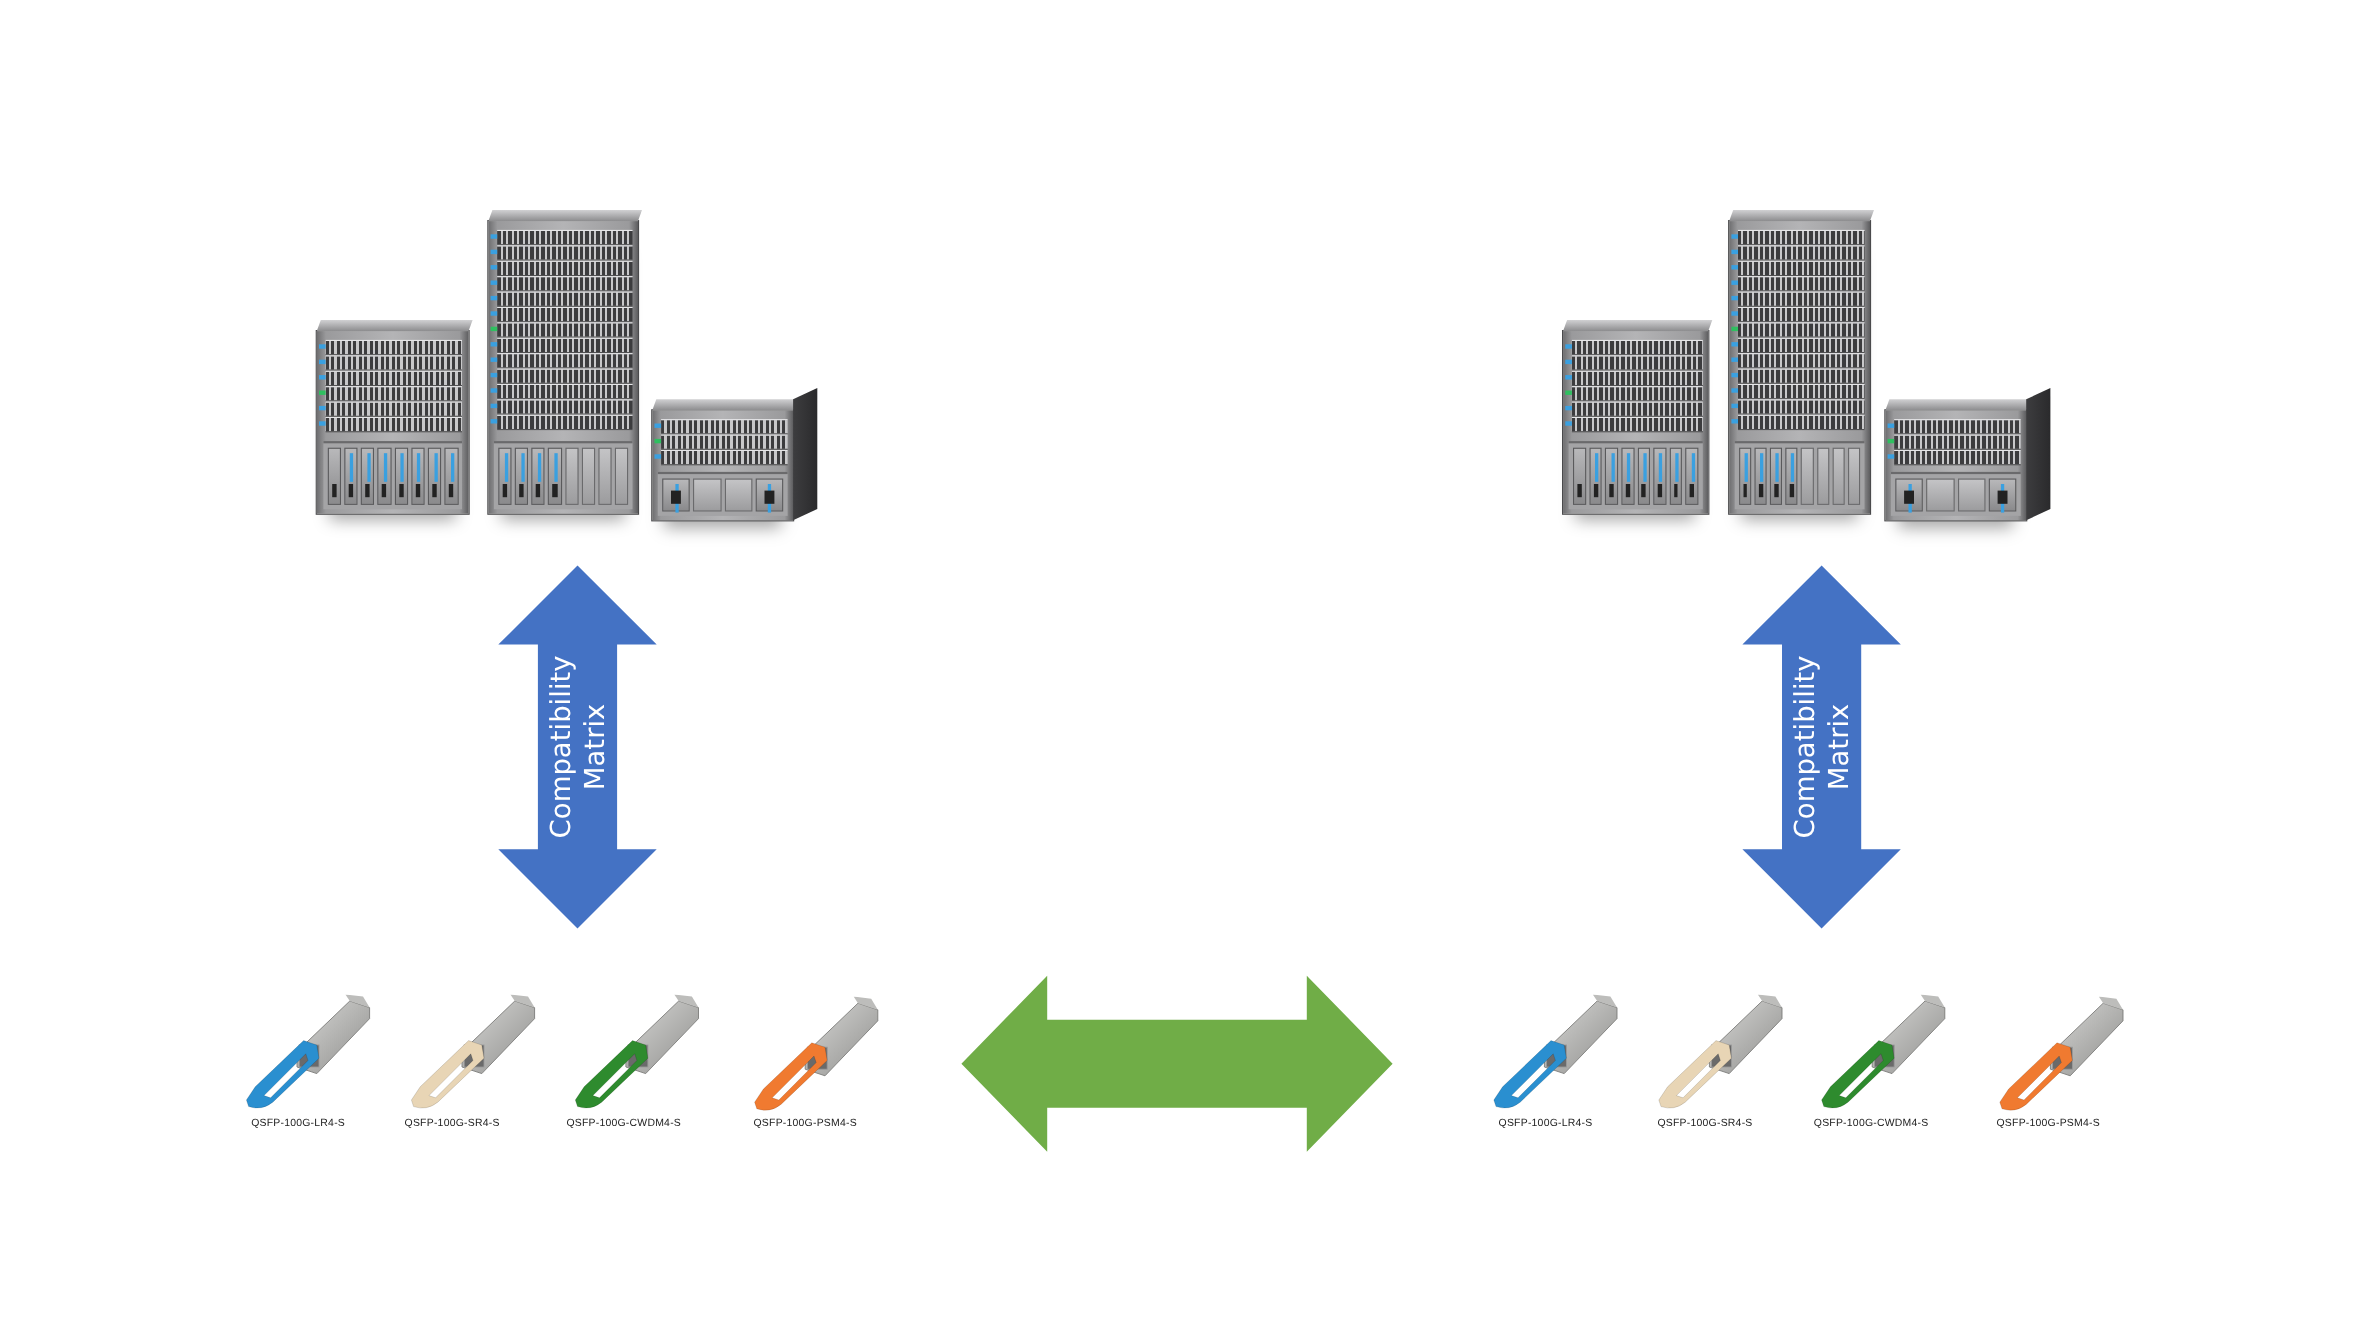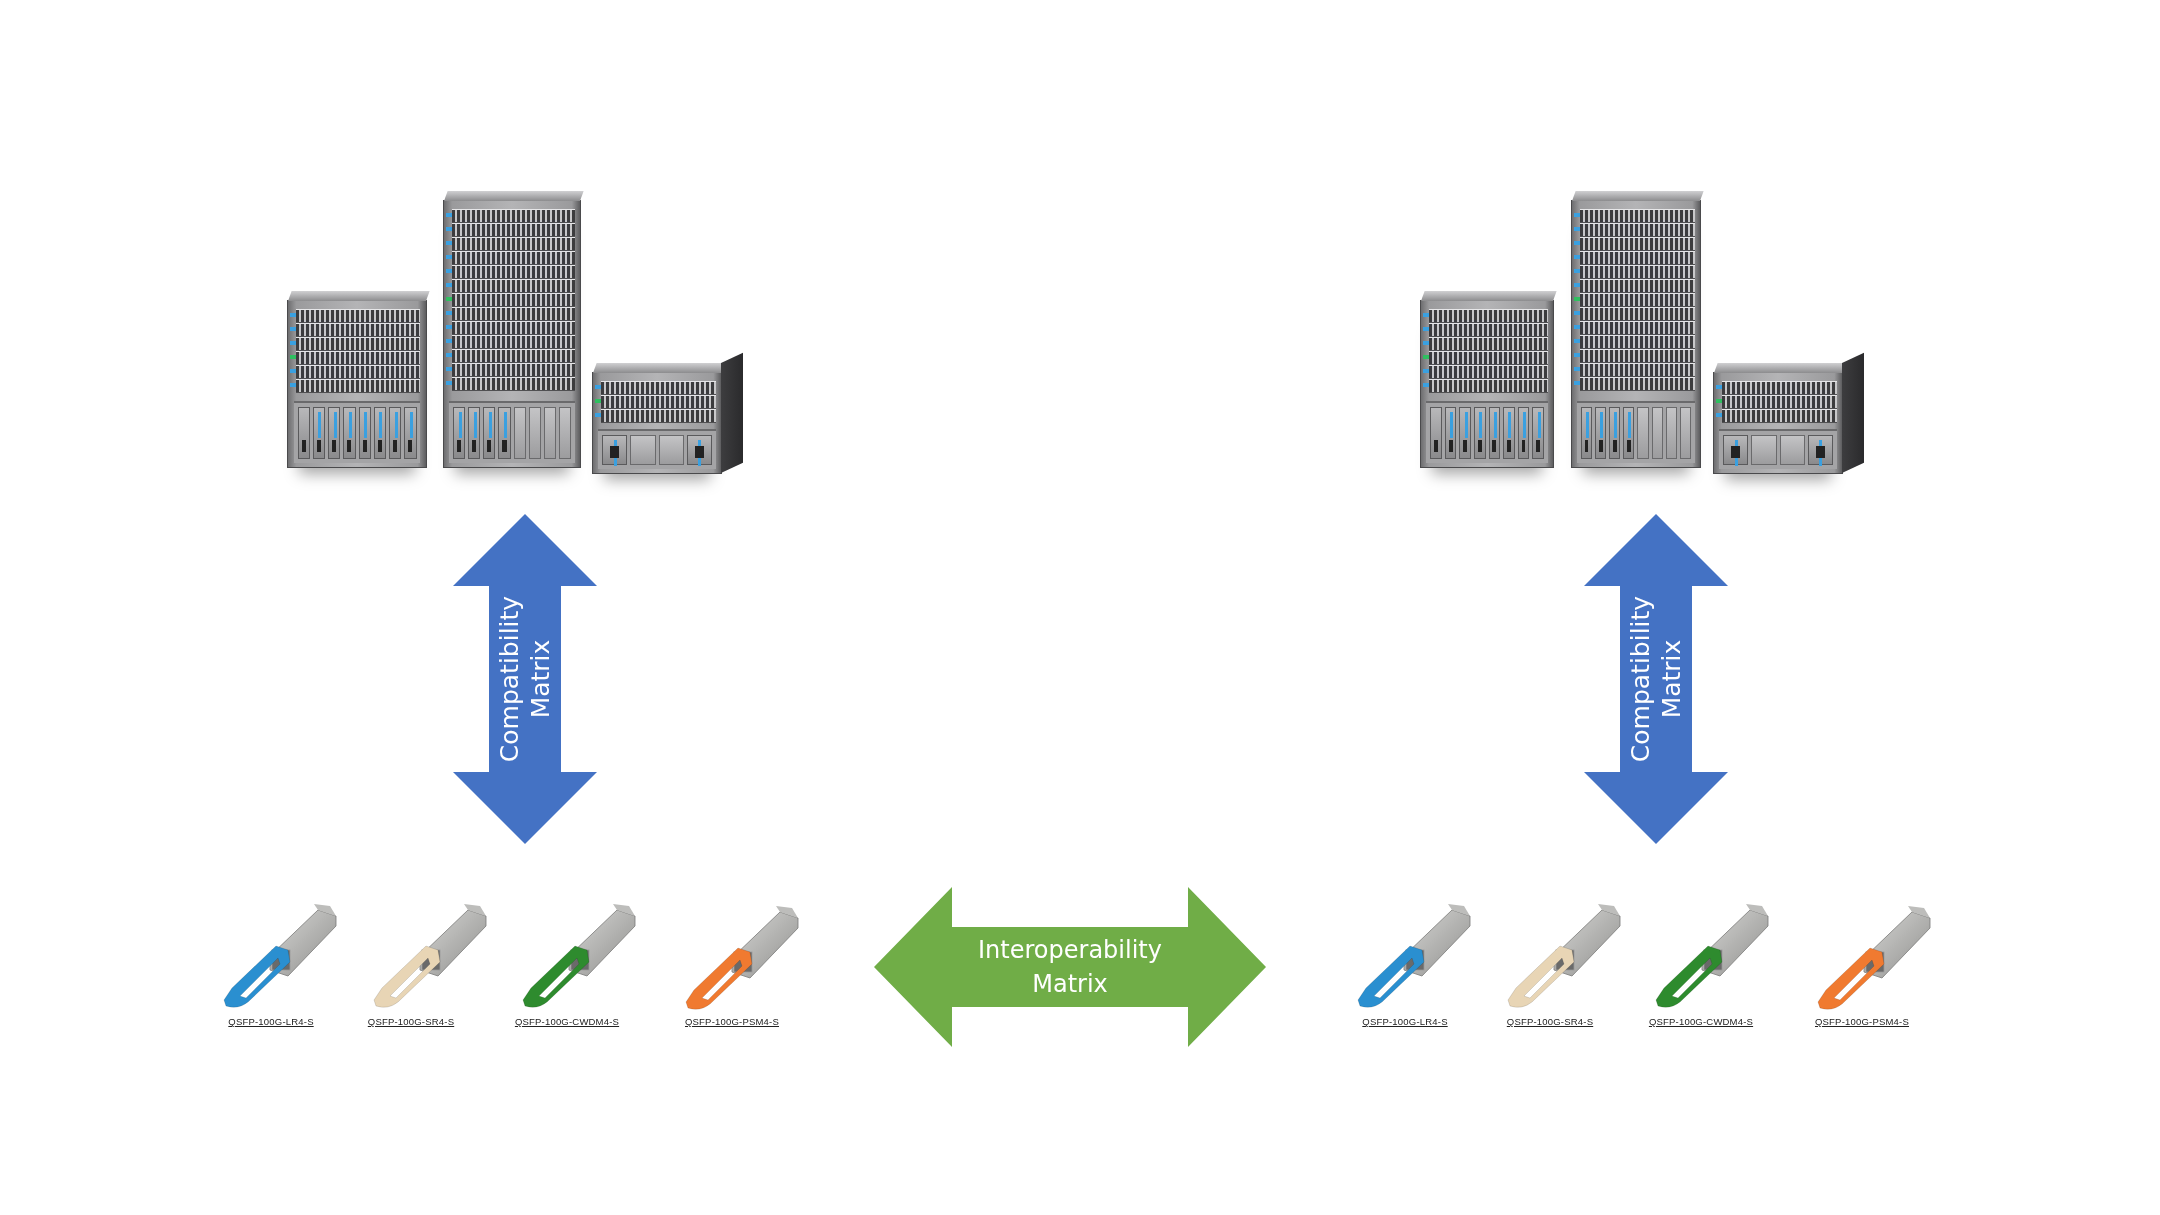--- a/index.html
+++ b/index.html
@@ -20,21 +20,21 @@
   .blank { flex:1; background:linear-gradient(180deg,#c4c4c6,#9c9c9e); border:1px solid #6a6a6c; }
 
   
   .arrow svg { display:block; overflow:visible; }
   .v-label { position:absolute; left:50%; top:50%; transform:translate(-50%,-50%) rotate(-90deg); color:#ffffff; font-family:"DejaVu Sans", sans-serif; font-size:25px; line-height:31px; text-align:center; white-space:nowrap; }
   .h-label { position:absolute; left:0; right:0; top:50%; transform:translateY(-50%); color:#ffffff; font-family:"DejaVu Sans", sans-serif; font-size:24px; line-height:34px; text-align:center; }
 
   
   .xcvr { position:absolute; width:150px; height:130px; }
   .xcvr svg { position:absolute; left:0; top:0; }
-  .xcvr-label { position:absolute; font-size:9.5px; color:#222; letter-spacing:0.2px; white-space:nowrap; transform:translateX(-50%);text-decoration:underline; }
+  .xcvr-label { position:absolute; font-size:9.5px; color:#222; letter-spacing:0.2px; white-space:nowrap; transform:translateX(-50%); }
 </style>
 </head>
 <body>
 
 <div>
   <div class="chassis" style="left:287px;top:300px;width:138px;height:166px;">
     <div class="top"></div>
     <div class="cards">
         <div class="linecard" style="top: 8px;">
           <span class="led"></span>
@@ -271,24 +271,20 @@
   <div class="v-label">
     <div>Compatibility</div>
     <div>Matrix</div>
   </div>
 </div>
 
 <div class="abs arrow" style="left:874px;top:887px;width:392px;height:160px;">
   <svg width="392" height="160" viewBox="0 0 392 160">
     <polygon class="green-fill" points="0,80 78,0 78,40 314,40 314,0 392,80 314,160 314,120 78,120 78,160" fill="#70AD47"></polygon>
   </svg>
-  <div class="h-label">
-    <div>Interoperability</div>
-    <div>Matrix</div>
-  </div>
 </div>
 
 <div>
   <div class="xcvr" style="left:218px;top:904px;">
       <svg width="150" height="110" viewBox="0 0 150 110">
         <defs>
           <linearGradient id="gleft_side0" x1="0" y1="0" x2="1" y2="1">
             <stop offset="0" stop-color="#d8d8d6"></stop>
             <stop offset="1" stop-color="#8e8e8c"></stop>
           </linearGradient>

